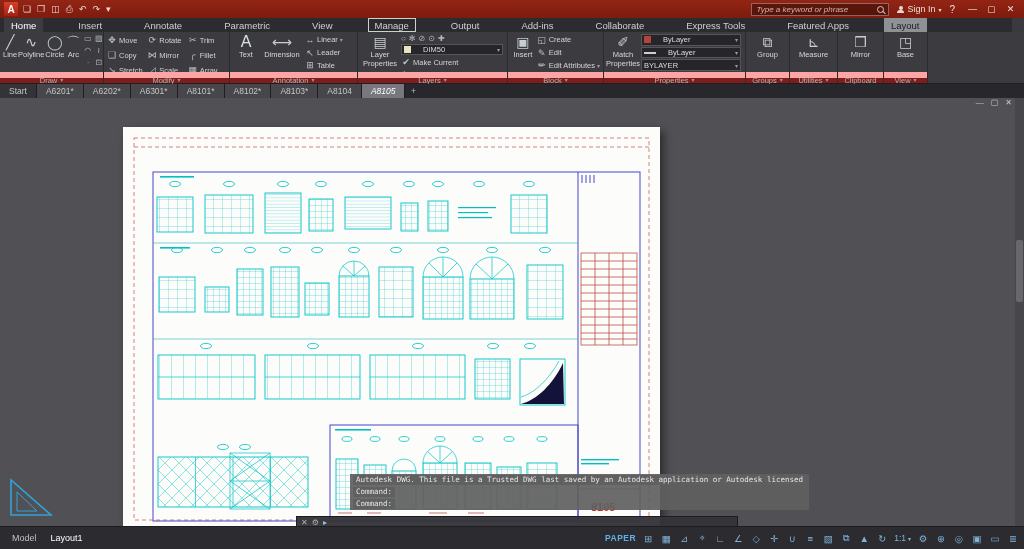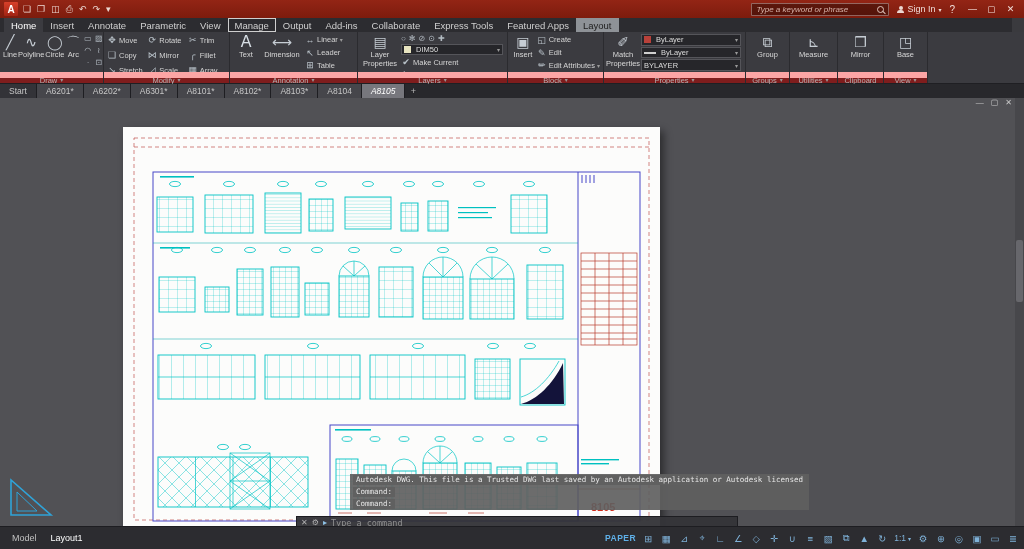--- a/index.html
+++ b/index.html
@@ -20,39 +20,39 @@
   .mag{width:7px;height:7px;border:1px solid #e0c4bc;border-radius:50%;position:relative;flex:none;}
   .mag::after{content:"";position:absolute;width:4px;height:1px;background:#e0c4bc;right:-3px;bottom:-1px;transform:rotate(45deg);}
   .person{width:7px;height:7px;position:relative;flex:none;}
   .person::before{content:"";position:absolute;width:4px;height:4px;border-radius:50%;background:#ecd8d2;left:1.5px;top:0;}
   .person::after{content:"";position:absolute;width:7px;height:3px;border-radius:3px 3px 0 0;background:#ecd8d2;bottom:0;}
   .signin{display:flex;align-items:center;gap:3px;font-size:9px;}
   .winbtns{display:flex;align-items:center;gap:0;}
   .winbtns span{width:19px;text-align:center;font-size:9px;cursor:default;}
 
   
-  .ribbontabs{position:absolute;top:18px;left:0;right:12px;height:14px;background:#2c2c30;display:flex;align-items:stretch;font-size:9.5px;color:#cfcfcf;padding-left:4px;}
+  .ribbontabs{position:absolute;top:18px;left:0;right:12px;height:14px;background:#2c2c30;display:flex;align-items:stretch;font-size:9.5px;color:#cfcfcf;padding-left:4px;gap:28px;}
   .rtab{padding:0 7px;display:flex;align-items:center;cursor:default;white-space:nowrap;}
   .rtab.active{background:#3b3b40;color:#fff;}
   .rtab.outlined{box-shadow:inset 0 0 0 1px #cfcfcf;}
   .rtab.contextual{background:#8e9297;color:#1d1d1d;}
 
   
   .ribbon{position:absolute;top:32px;left:0;right:0;height:52px;background:#3b3b40;border-bottom:1px solid #1f1f23;display:flex;}
   .panel{position:relative;height:100%;border-right:1px solid #2b2b2f;padding:2px 3px 12px 3px;flex:none;}
   .panel-label{position:absolute;bottom:0;left:0;right:0;height:11px;line-height:11px;text-align:center;font-size:7.5px;color:#b4b4b4;background:#7f1d1d;border-top:6px solid #fca5a5;display:flex;align-items:center;justify-content:center;gap:3px;}
   .pl-caret{font-size:6px;color:#9a9a9a;}
   .pbody{display:flex;gap:2px;height:100%;}
   .bigbtn{display:flex;flex-direction:column;align-items:center;justify-content:flex-start;color:#d8d8d8;font-size:7.5px;text-align:center;line-height:1.15;cursor:default;}
   .bigbtn .icon{font-size:14px;height:17px;display:flex;align-items:center;justify-content:center;color:#c6cdd4;}
   .col{display:flex;flex-direction:column;gap:1px;}
   .srow{display:flex;align-items:center;gap:2px;font-size:7.5px;color:#d4d4d4;height:12px;cursor:default;white-space:nowrap;}
   .srow .icon{font-size:9px;color:#b9c2c9;width:10px;text-align:center;flex:none;}
   .minigrid{display:grid;grid-template-columns:repeat(2,11px);grid-auto-rows:12px;align-content:start;color:#aeb6bd;font-size:8px;text-align:center;}
-  .dd{display:flex;align-items:center;background:#26262a;border:1px solid #55555a;height:12px;font-size:7.5px;color:#ddd;padding:0 2px;gap:5px;cursor:default;}
+  .dd{display:flex;align-items:center;background:#26262a;border:1px solid #55555a;height:12px;font-size:7.5px;color:#ddd;padding:0 2px;gap:12px;cursor:default;}
   .dd .caret{margin-left:auto;font-size:6px;color:#9a9a9a;}
   .sw{width:7px;height:7px;background:#b8413a;flex:none;}
   .sw-layer{background:#e8e4c0;}
   .lwline{width:12px;height:2px;background:#cfcfcf;flex:none;}
   .iconrow{display:flex;gap:3px;font-size:8px;color:#b4bcc3;height:11px;align-items:center;}
 
   
   .filetabs{position:absolute;top:84px;left:0;right:0;height:14px;background:#28282c;display:flex;align-items:stretch;font-size:8.5px;color:#c6c6c6;}
   .ftab{background:#46464b;border-right:1px solid #1e1e22;padding:0 9px;display:flex;align-items:center;cursor:default;white-space:nowrap;}
   .ftab.start{background:#333338;}
@@ -595,21 +595,20 @@
     <div class="cmd-history">
       <div class="row"><div>Autodesk DWG.  This file is a Trusted DWG last saved by an Autodesk application or Autodesk licensed</div></div>
       <div class="row"><div>Command:</div></div>
       <div class="row"><div>Command:</div></div>
     </div>
 
     <div class="cmdbar">
       <span class="icon">✕</span>
       <span class="icon">⚙</span>
       <span class="icon" style="color:#8fc3e8">▸</span>
-      <input placeholder="Type a command" style="">
     </div>
   </div>
 
   <div class="statusbar">
     <div class="stab">
         <span>Model</span>
       </div>
     <div class="stab active">
         <span>Layout1</span>
       </div>

